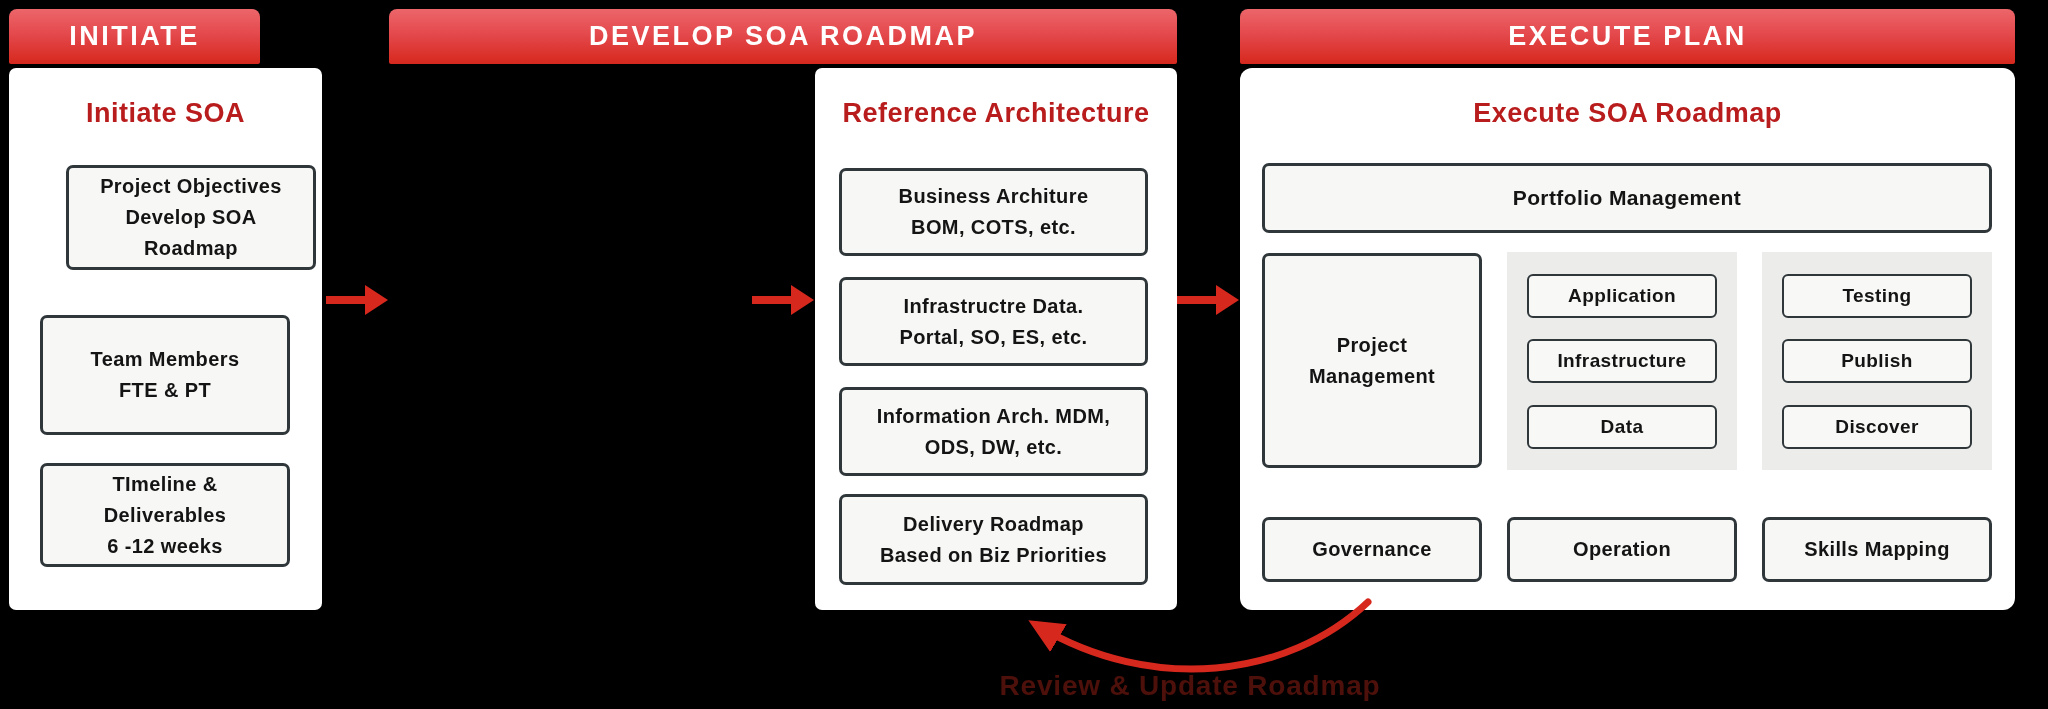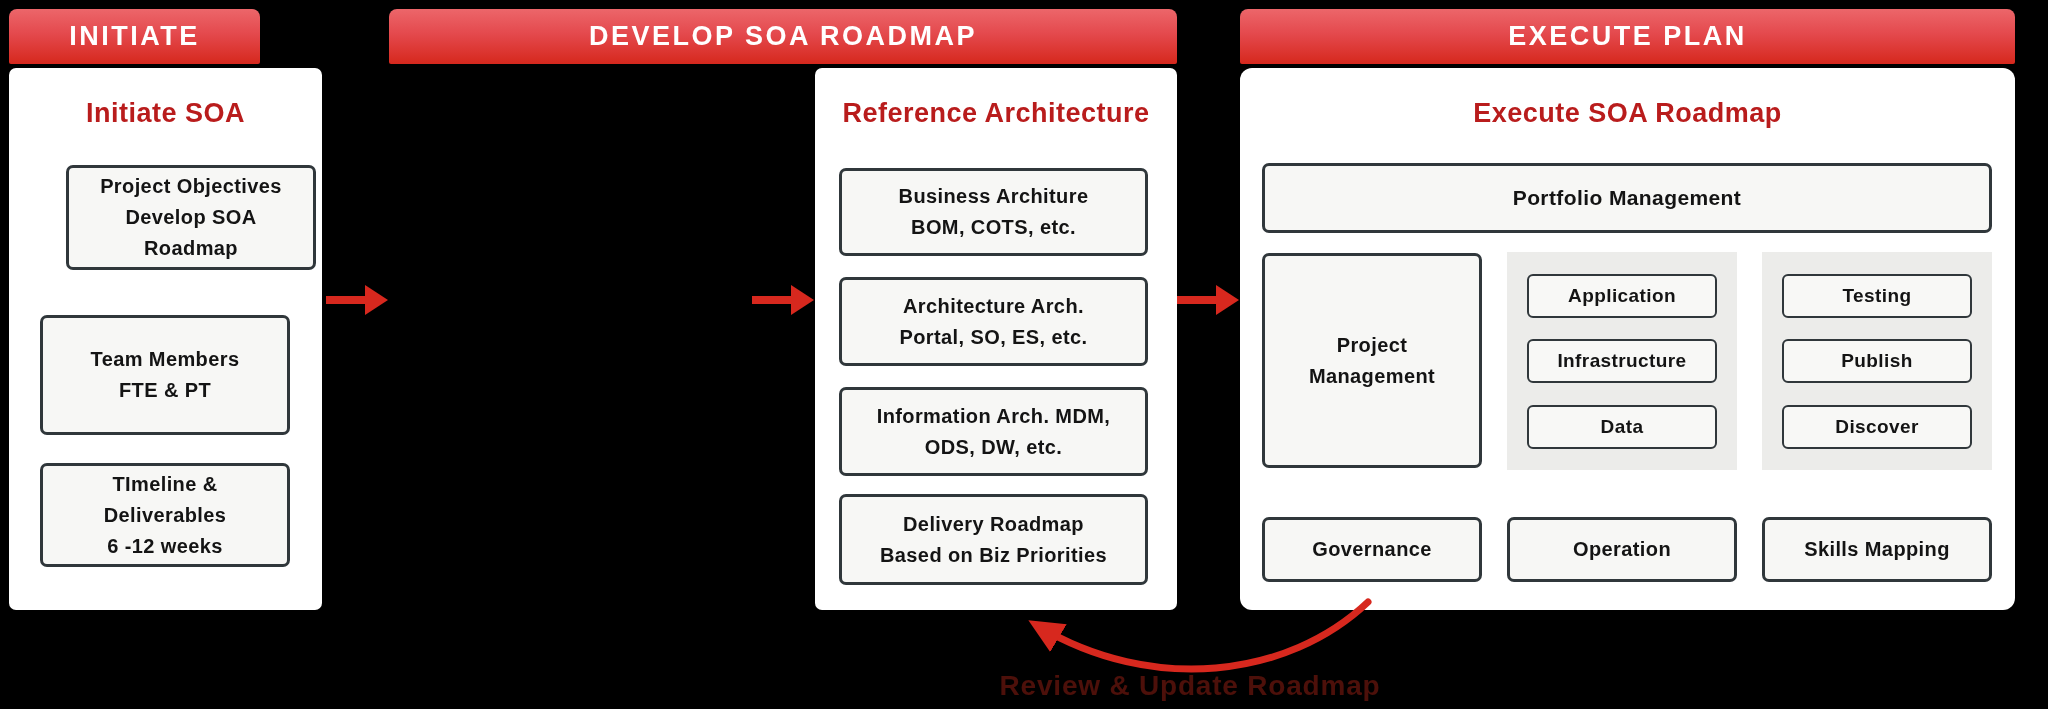--- a/index.html
+++ b/index.html
@@ -187,21 +187,21 @@
   </div>
 
 
   <div class="panel pn-ref">
     <div class="panel-title">Reference Architecture</div>
     <div class="dbox b-r1">
       <span>Business Architure</span>
       <span>BOM, COTS, etc.</span>
     </div>
     <div class="dbox b-r2">
-      <span>Architecture Arch.</span>
+      <span>Infrastructre Data.</span>
       <span>Portal, SO, ES, etc.</span>
     </div>
     <div class="dbox b-r3">
       <span>Information Arch. MDM,</span>
       <span>ODS, DW, etc.</span>
     </div>
     <div class="dbox b-r4">
       <span>Delivery Roadmap</span>
       <span>Based on Biz Priorities</span>
     </div>

